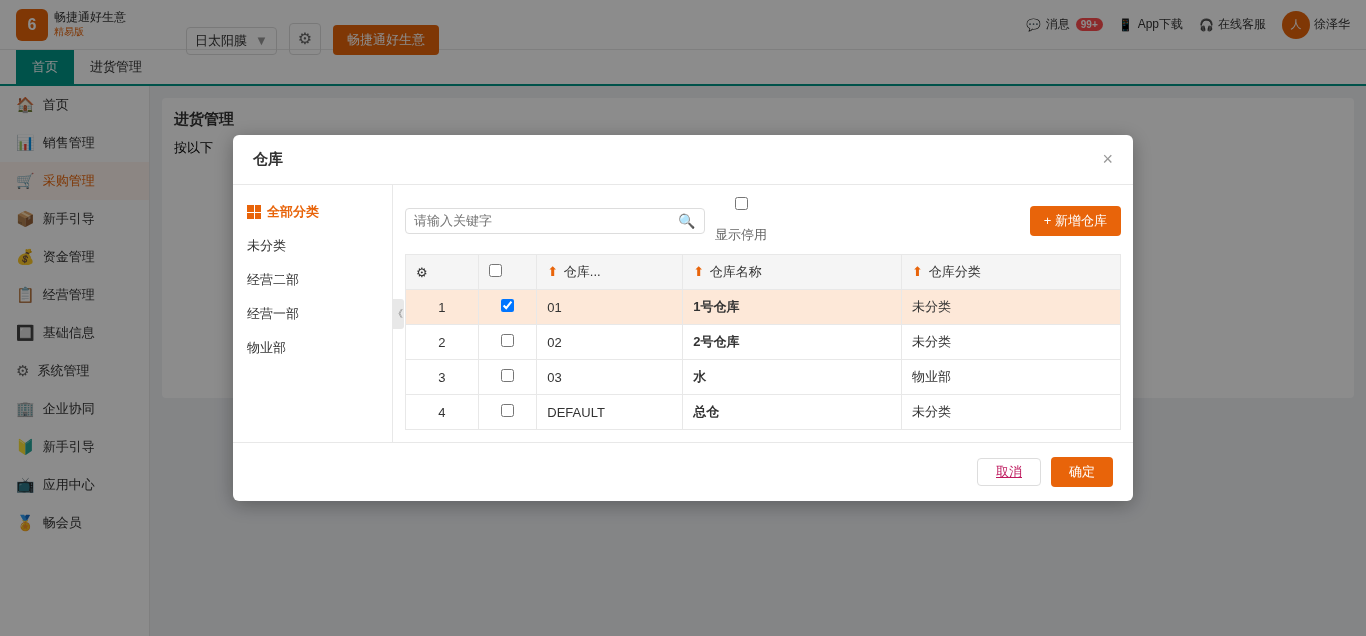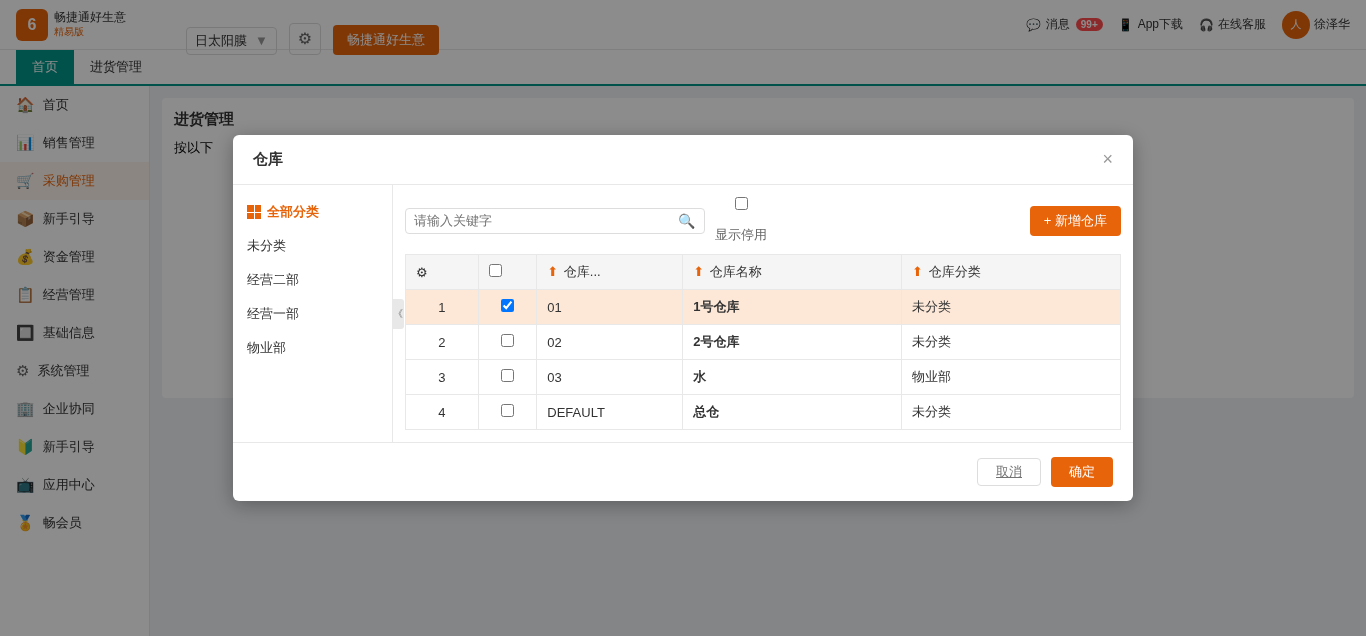--- a/index.html
+++ b/index.html
@@ -292,21 +292,21 @@
 
     
     .modal-footer {
       display: flex; align-items: center; justify-content: flex-end;
       gap: 10px; padding: 14px 20px;
       border-top: 1px solid #e8e8e8;
     }
     .cancel-btn {
       border: 1px solid #ddd; background: white;
       border-radius: 4px; padding: 4px 18px;
-      cursor: pointer; font-size: 13px; color: #737373; text-decoration: underline;
+      cursor: pointer; font-size: 13px; color: #be185d; text-decoration: underline;
     }
     .confirm-btn {
       background: #e8640a; color: white;
       border: none; border-radius: 4px;
       padding: 6px 18px; cursor: pointer; font-size: 13px;
     }
 
     
     .bg-content {
       position: relative;

